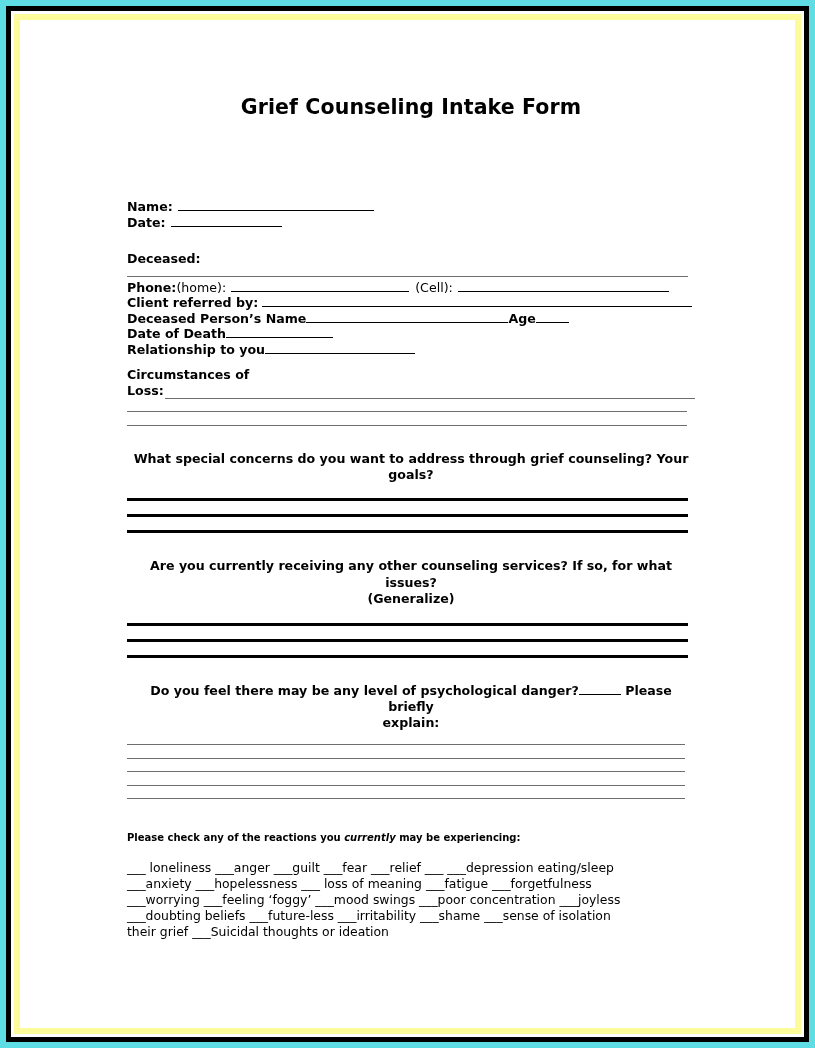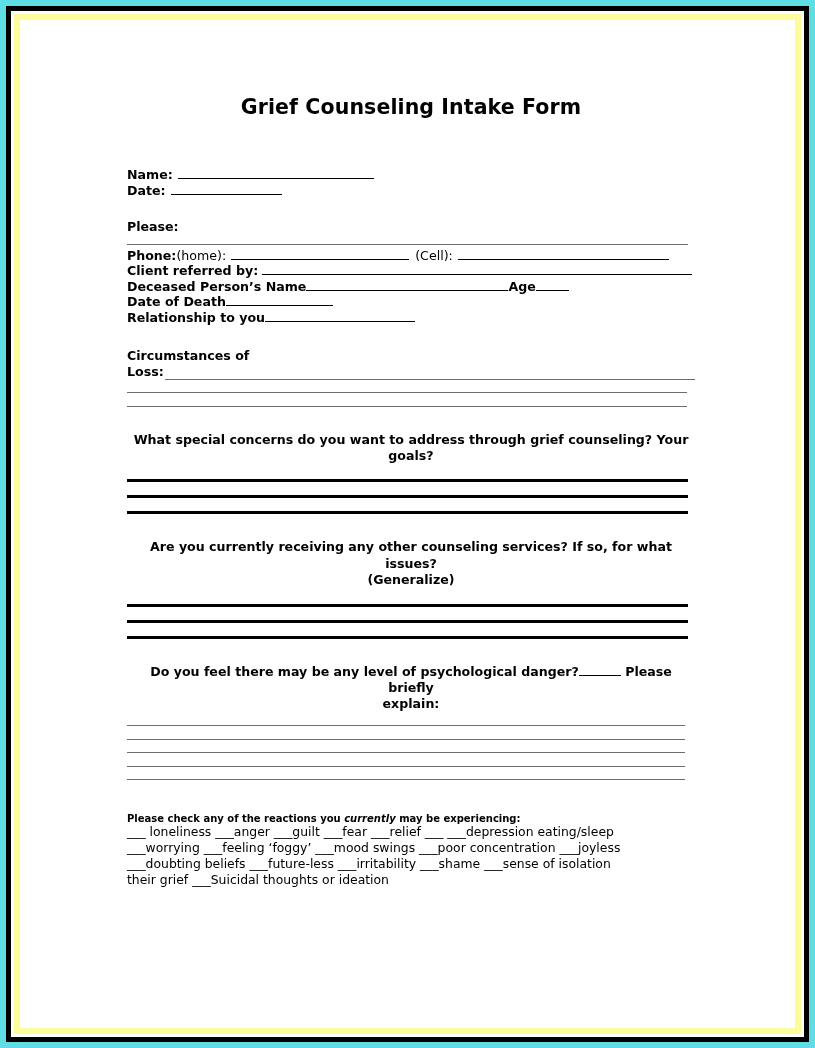--- a/index.html
+++ b/index.html
@@ -58,21 +58,21 @@
     top: 75px;
     width: 568px;
   }
 
   .doc-title {
     text-align: center;
     font-size: 20.5px;
     font-weight: bold;
     color: #000;
     letter-spacing: 0.1px;
-    margin: 0 0 48px 0;
+    margin: 0 0 80px 0;
   }
 
   .row {
     font-size: 12.6px;
     color: #000;
     line-height: 16.2px;
     white-space: nowrap;
   }
   .b { font-weight: bold; }
   .reg { font-weight: normal; }
@@ -118,21 +118,21 @@
   .f-referred { width: 430px; margin-left: 4px; }
   .f-deceased { width: 202px; }
   .f-age { width: 33px; }
   .f-dod { width: 107px; }
   .f-rel { width: 150px; }
   .f-danger { width: 42px; }
 
   .tight-rows .row { line-height: 15.6px; }
 
   .circ-label {
-    margin-top: 22px;
+    margin-top: 9px;
     font-weight: bold;
     font-size: 12.6px;
     line-height: 16px;
   }
   .loss-line {
     display: flex;
     align-items: flex-end;
     justify-content: flex-end;
   }
   .loss-fill {
@@ -168,20 +168,21 @@
     font-weight: bold;
     font-size: 10px;
     margin-top: 33px;
   }
   .checkhead i { font-style: italic; }
 
   .checklist {
     font-size: 12.4px;
     line-height: 15.8px;
     color: #000;
+    margin-top: 17px;
     width: 566px;
   }
   .checklist div { white-space: nowrap; }
 </style>
 </head>
 <body>
 
 <div class="border-cyan"></div>
 <div class="border-black"></div>
 <div class="border-white1"></div>
@@ -195,21 +196,21 @@
     <div class="name-date-row">
       <div class="name-cell row">
         <span class="b">Name:</span><span class="u-name"></span>
       </div>
       <div class="row">
         <span class="b">Date:</span><span class="u-date"></span>
       </div>
     </div>
 
     <div class="row address-row">
-      <span class="b">Please:</span>
+      <span class="b">Deceased:</span>
     </div>
     <div class="rule-thin"></div>
 
     <div class="tight-rows">
 
       <div class="row">
         <span class="b">Phone:</span><span class="reg">(home):</span><span class="fill f-home"></span><span class="reg">(Cell):</span><span class="fill f-cell"></span>
       </div>
 
       <div class="row">
@@ -259,19 +260,20 @@
     <div class="thinline narrow"></div>
     <div class="thinline narrow"></div>
     <div class="thinline narrow"></div>
     <div class="thinline narrow"></div>
     <div class="thinline narrow"></div>
 
     <div class="checkhead"><span>Please check any of the reactions you </span><i>currently</i><span> may be experiencing:</span></div>
 
     <div class="checklist">
       <div>___ loneliness   ___anger   ___guilt   ___fear   ___relief   ___  ___depression  eating/sleep</div>
+      <div>___anxiety   ___hopelessness   ___ loss of meaning   ___fatigue   ___forgetfulness</div>
       <div>___worrying   ___feeling ‘foggy’   ___mood swings   ___poor concentration   ___joyless</div>
       <div>___doubting beliefs   ___future-less   ___irritability   ___shame   ___sense of isolation</div>
       <div>their grief   ___Suicidal thoughts or ideation</div>
     </div>
 
   </div>
 </div>
 
 </body></html>

